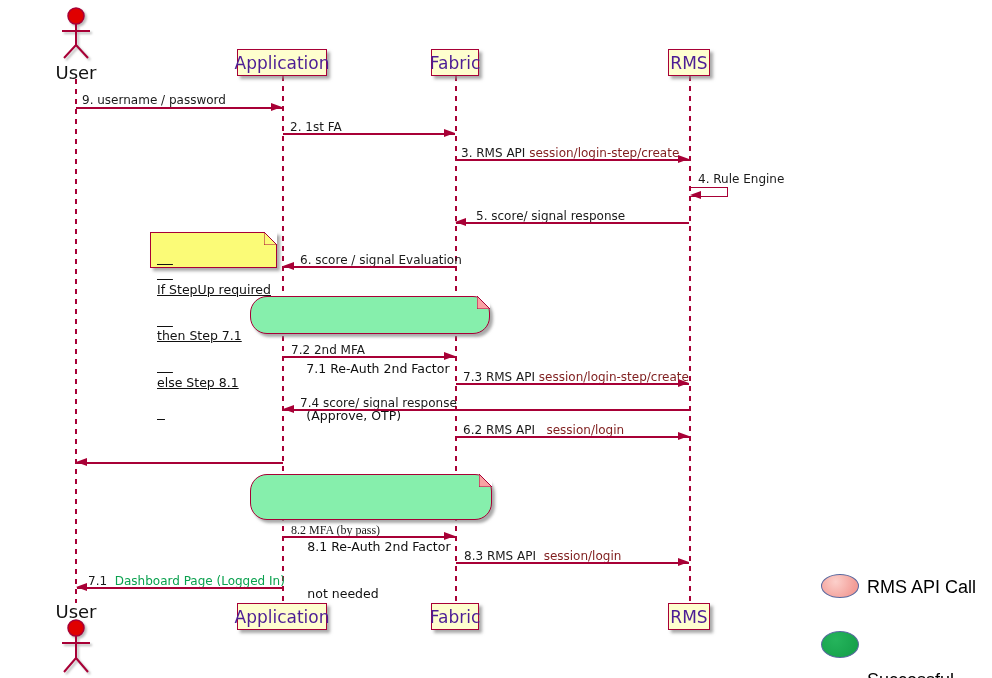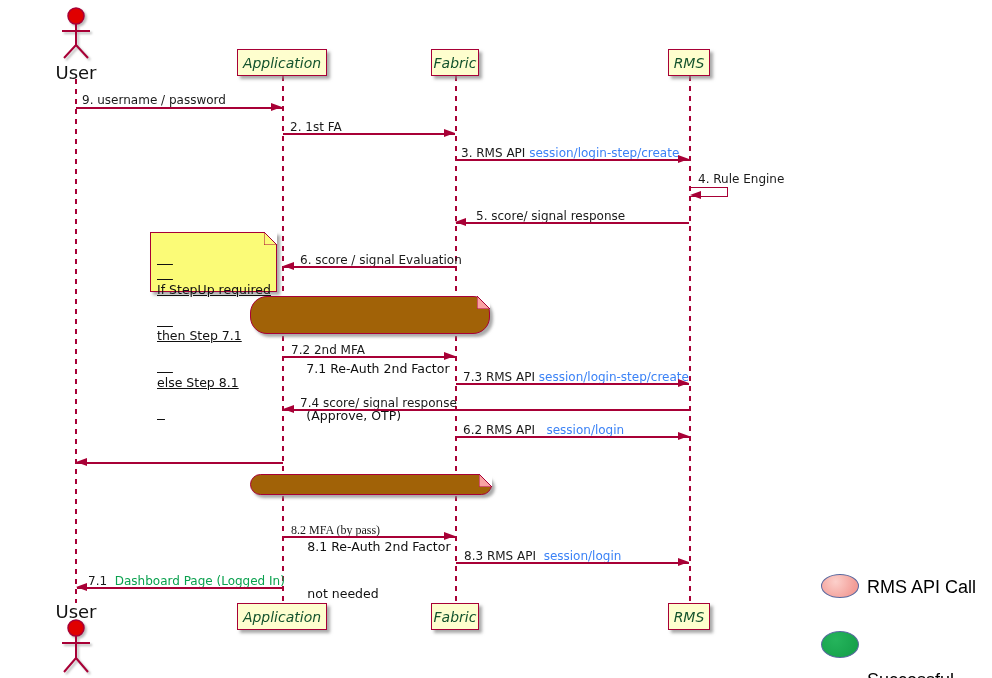--- a/index.html
+++ b/index.html
@@ -3,34 +3,34 @@
 <meta charset="utf-8">
 <style>
   html,body{margin:0;padding:0;background:#fff;}
   .canvas{position:relative;width:992px;height:678px;background:#ffffff;
           font-family:"DejaVu Sans",sans-serif;overflow:hidden;}
   .lifeline{position:absolute;width:1.5px;
             background:repeating-linear-gradient(to bottom,#A80036 0 5px,transparent 5px 10px);}
   .pbox{position:absolute;background:#FEFECE;border:1.5px solid #A80036;
         box-shadow:3px 3px 3px rgba(140,140,140,.75);
         display:flex;align-items:center;justify-content:center;
-        font-size:14px;color:#14532d;box-sizing:border-box;font-style:italic;}
+        font-size:17px;color:#4c1d95;box-sizing:border-box;}
   .mlabel{position:absolute;font-size:12px;color:#1a1a1a;white-space:pre;}
-  .em-red{color:#3b82f6;}
+  .em-red{color:#7f1d1d;}
   .em-green{color:#0AA14E;}
   .mline{position:absolute;height:1.5px;background:#A80036;}
   .ah{position:absolute;width:0;height:0;border-top:4.5px solid transparent;
       border-bottom:4.5px solid transparent;}
   .ah.r{border-left:11px solid #A80036;}
   .ah.l{border-right:11px solid #A80036;}
   .selfloop{position:absolute;border:1.5px solid #A80036;border-left:none;box-sizing:border-box;}
   .note{position:absolute;background:#FBFB77;border:1px solid #A80036;
         box-shadow:3px 3px 3px rgba(140,140,140,.75);font-size:12.5px;line-height:15.5px;
         padding:2px 6px;color:#111;box-sizing:border-box;white-space:pre;}
-  .note.pink{background:#a16207;text-align:center;border-radius:17px;}
+  .note.pink{background:#86efac;text-align:center;border-radius:17px;}
   .note.pink .inner{display:inline-block;text-align:left;}
   .fold{position:absolute;top:-1px;right:-1px;}
   .actor-label{position:absolute;width:54px;text-align:center;font-size:18px;color:#111;}
   .actor-svg{position:absolute;filter:drop-shadow(2px 2px 1px rgba(120,120,120,.5));}
   .lellipse{position:absolute;border:1px solid #5A6AA0;border-radius:50%;box-sizing:border-box;}
   .lellipse.pink{background:radial-gradient(circle at 38% 30%,#fcd0cb 0%,#f3a09a 70%,#ef938c 100%);}
   .lellipse.green{background:radial-gradient(circle at 38% 30%,#25b45c 0%,#17A24C 75%);}
   .ltext{position:absolute;font-family:"Liberation Sans",sans-serif;font-size:18px;
          line-height:22.5px;color:#000;}
 </style>
@@ -67,21 +67,21 @@
   <div class="ah r" style="left:678px;top:155px;"></div>
 
   <div class="mlabel" style="left:698px;top:172px;"><span>4. Rule Engine</span></div>
   <div class="selfloop" style="left:690px;top:187px;width:38px;height:10px;"></div>
   <div class="ah l" style="left:690px;top:191px;"></div>
 
   <div class="mlabel" style="left:476px;top:209px;"><span>5. score/ signal response</span></div>
   <div class="mline" style="left:456px;top:222px;width:233px;"></div>
   <div class="ah l" style="left:455px;top:218px;"></div>
 
-  <div class="note" style="left:150px;top:232px;width:127px;height:60px;text-decoration:underline;">
+  <div class="note" style="left:150px;top:232px;width:127px;height:36px;text-decoration:underline;">
     <svg class="fold" width="13" height="13">
       <polygon points="0,0 13,0 13,13" fill="#ffffff"></polygon>
       <polygon points="0,0 13,13 0,13" fill="#FBFB77" stroke="#A80036" stroke-width="1"></polygon>
     </svg>
     <div>If StepUp required</div>
     <div>then Step 7.1</div>
     <div>else Step 8.1</div>
   </div>
 
   <div class="mlabel" style="left:300px;top:253px;"><span>6. score / signal Evaluation</span></div>
@@ -111,21 +111,21 @@
   <div class="mline" style="left:283px;top:409px;width:406px;"></div>
   <div class="ah l" style="left:283px;top:405px;"></div>
 
   <div class="mlabel" style="left:463px;top:423px;"><span>6.2 RMS API </span><span class="em-red">  session/login</span></div>
   <div class="mline" style="left:456px;top:436px;width:233px;"></div>
   <div class="ah r" style="left:678px;top:432px;"></div>
 
   <div class="mline" style="left:77px;top:462px;width:206px;"></div>
   <div class="ah l" style="left:76px;top:458px;"></div>
 
-  <div class="note pink" style="left:250px;top:474px;width:242px;height:21px;">
+  <div class="note pink" style="left:250px;top:474px;width:242px;height:46px;">
     <svg class="fold" width="13" height="13">
       <polygon points="0,0 13,0 13,13" fill="#ffffff"></polygon>
       <polygon points="0,0 13,13 0,13" fill="#F9A3A3" stroke="#A80036" stroke-width="1"></polygon>
     </svg>
     <div class="inner">
       <div>8.1 Re-Auth 2nd Factor</div>
       <div>not needed</div>
     </div>
   </div>
 

